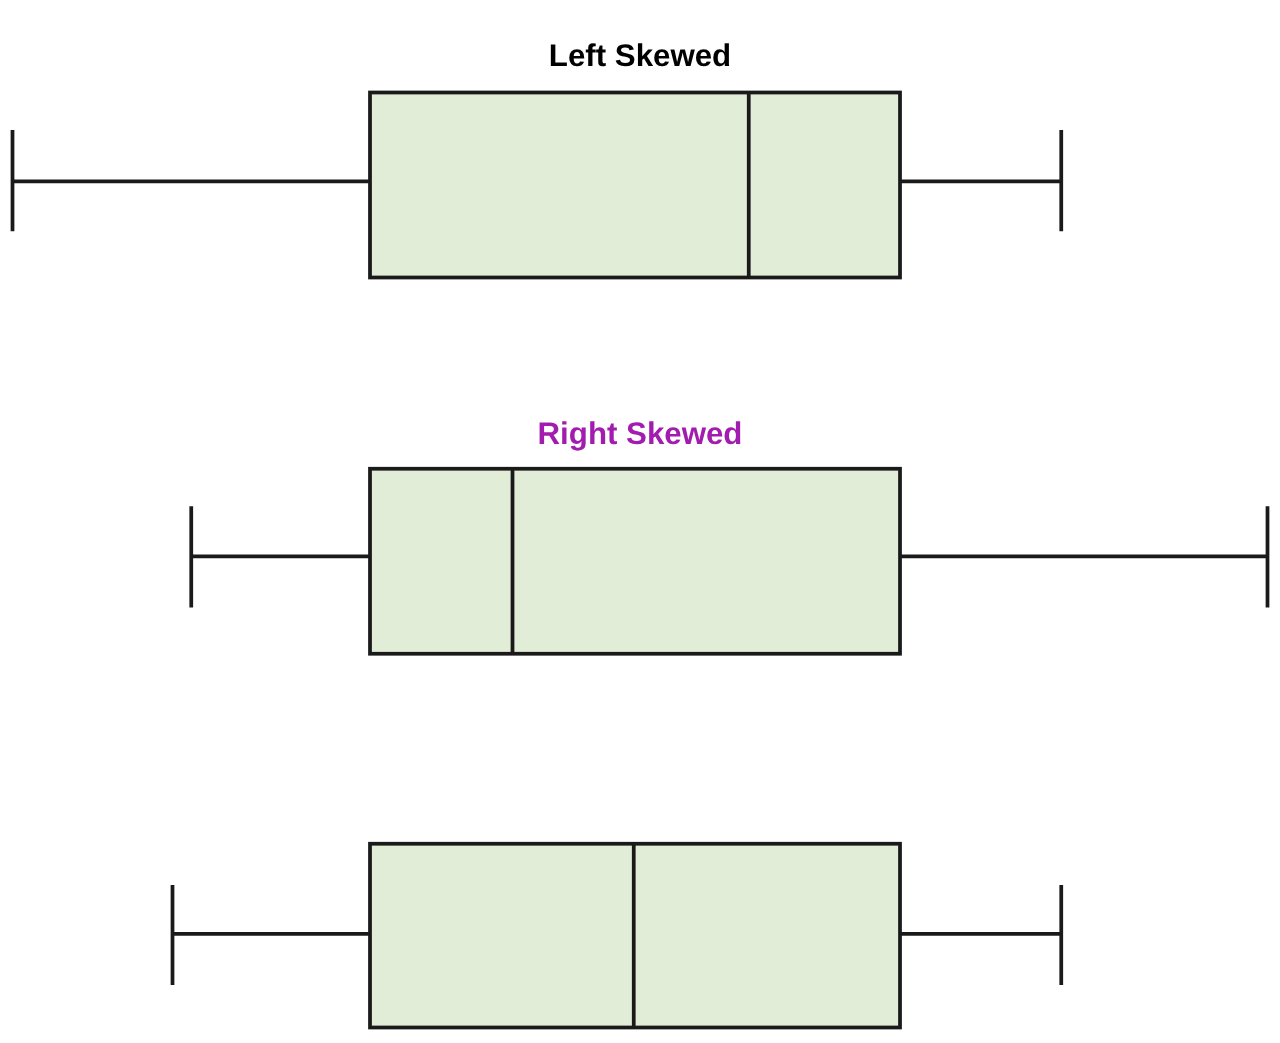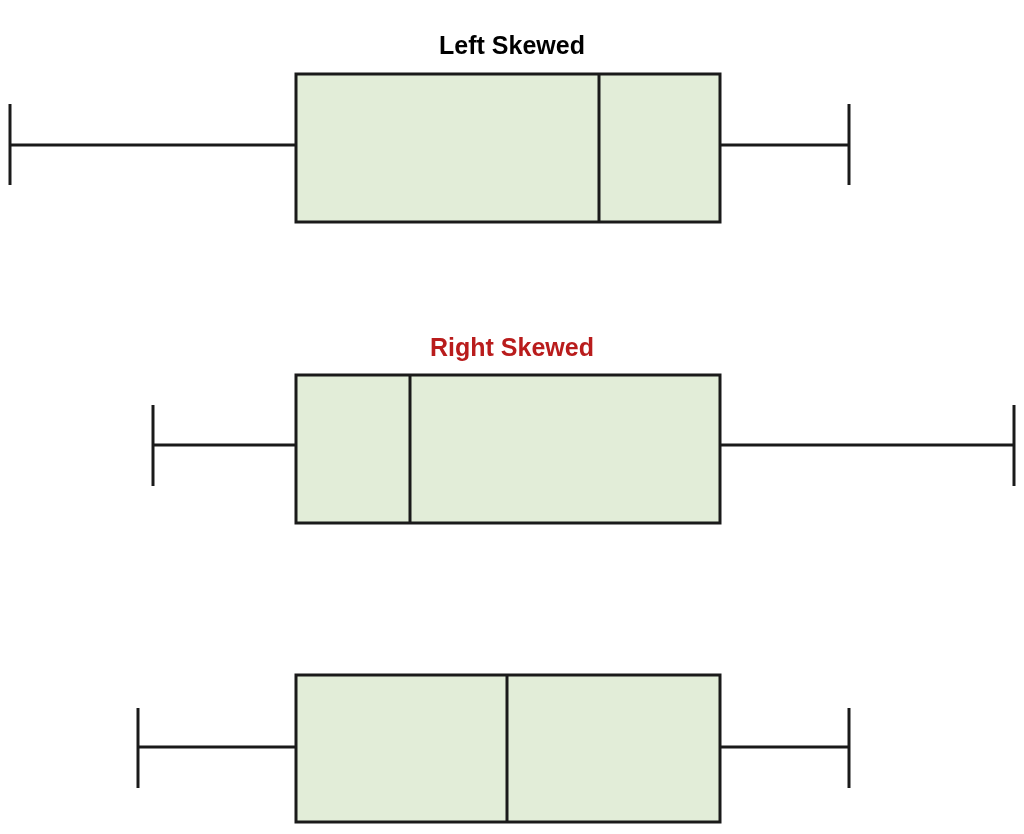--- a/index.html
+++ b/index.html
@@ -43,21 +43,21 @@
     display: block;
   }
 </style>
 </head>
 <body style="background: rgb(255, 255, 255);">
 
 <div id="figure">
 
   <div class="panel-title" style="top: 30px; color: rgb(0, 0, 0);">Left Skewed</div>
 
-  <div class="panel-title" style="top: 332px; color: #b91c1c;">Right Skewed</div>
+  <div class="panel-title" style="top: 332px; color: #a21caf;">Right Skewed</div>
 
 
   <svg class="boxplot-svg" viewBox="0 0 1024 834">
 
     <g>
 
       <line x1="9" y1="145" x2="296" y2="145" stroke="#1A1A1A" stroke-width="3"></line>
 
       <line x1="10" y1="104" x2="10" y2="185" stroke="#1A1A1A" stroke-width="3"></line>
 

